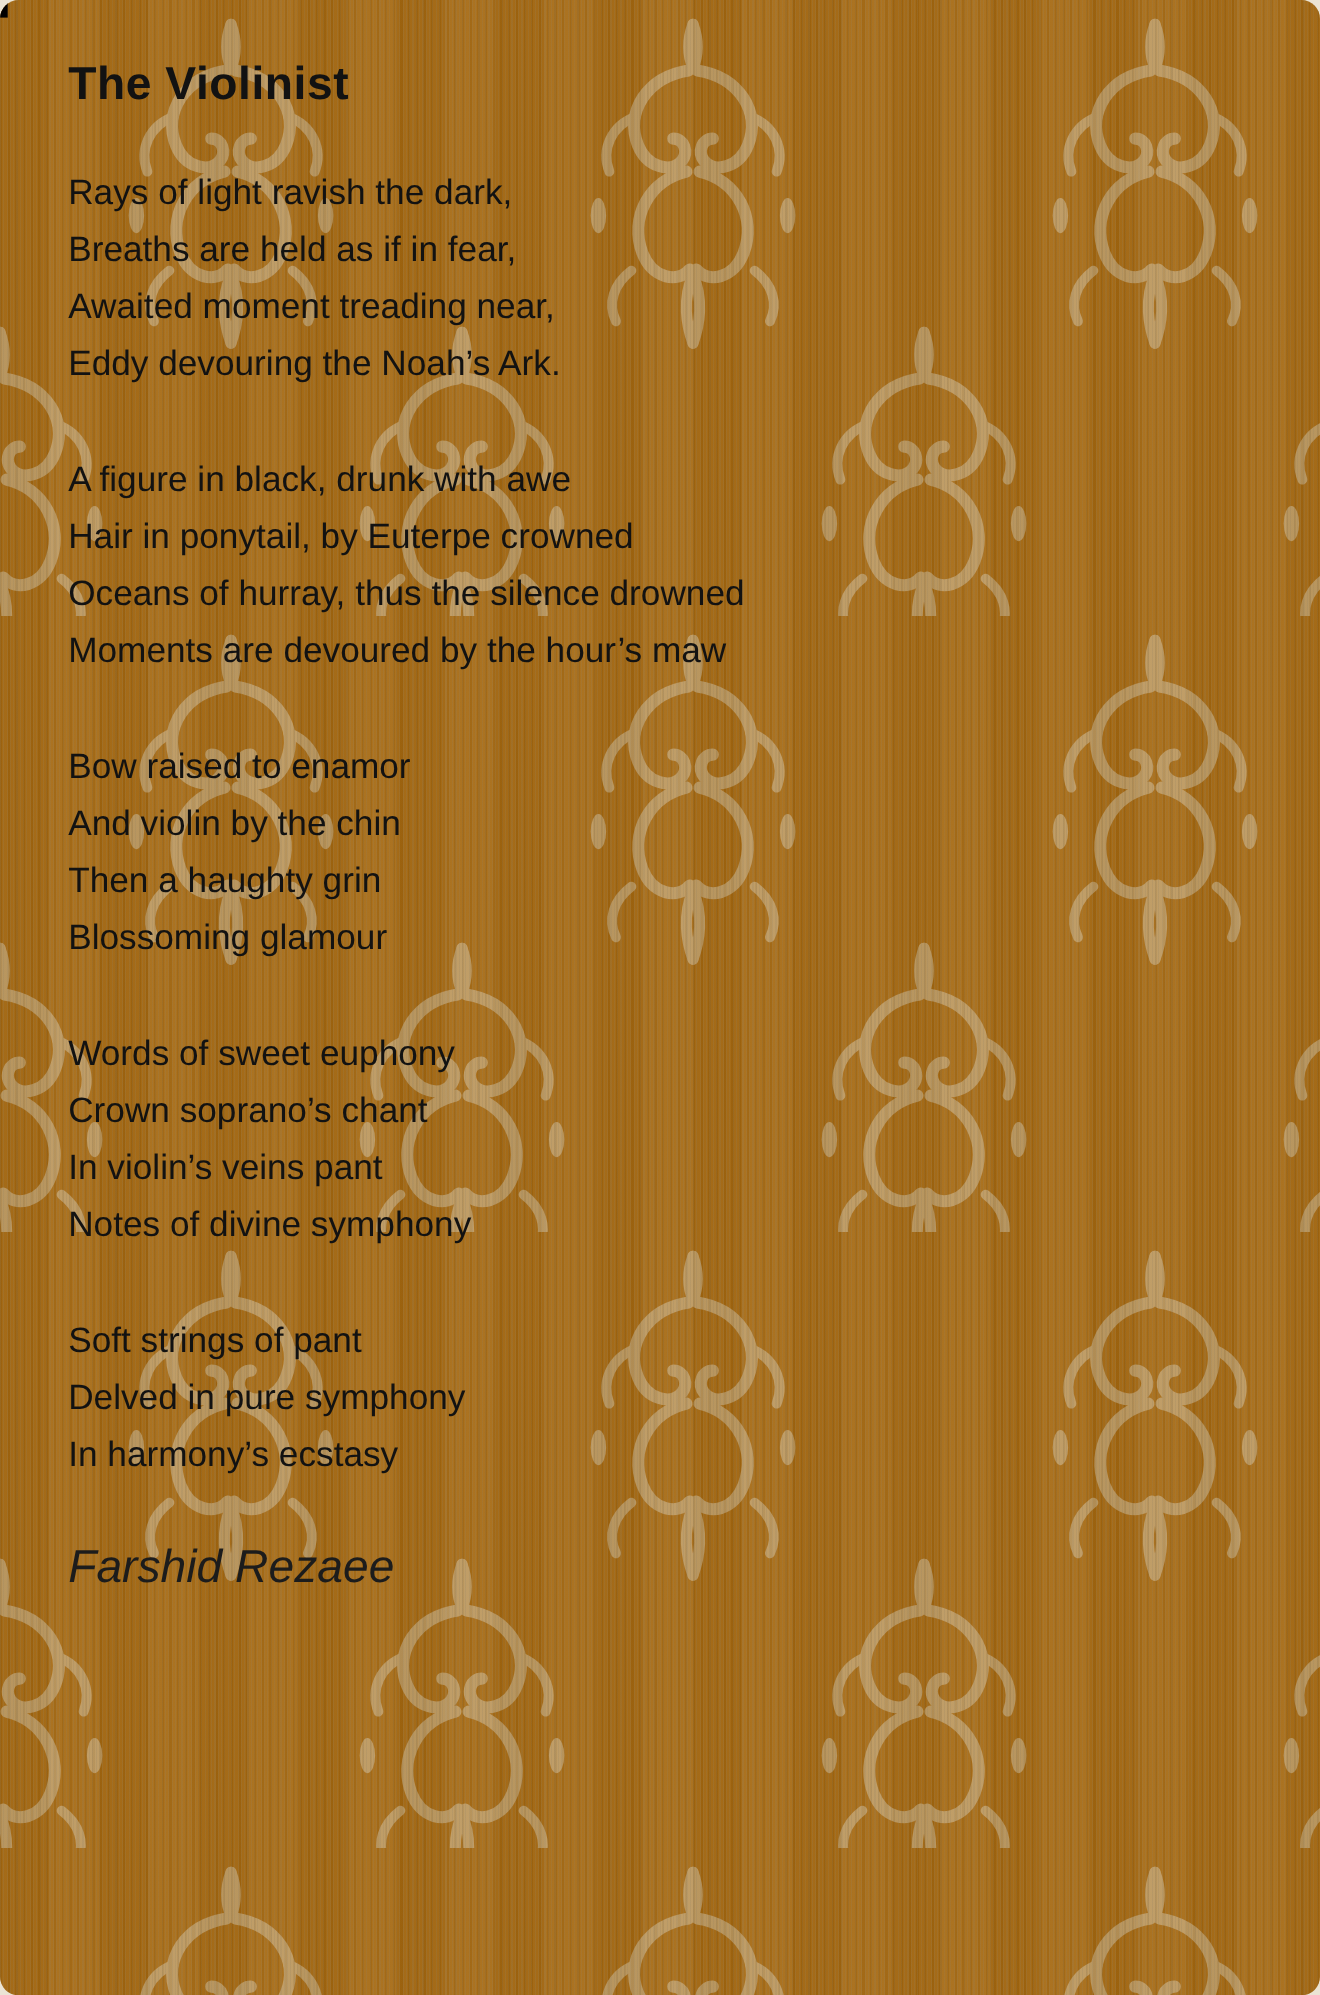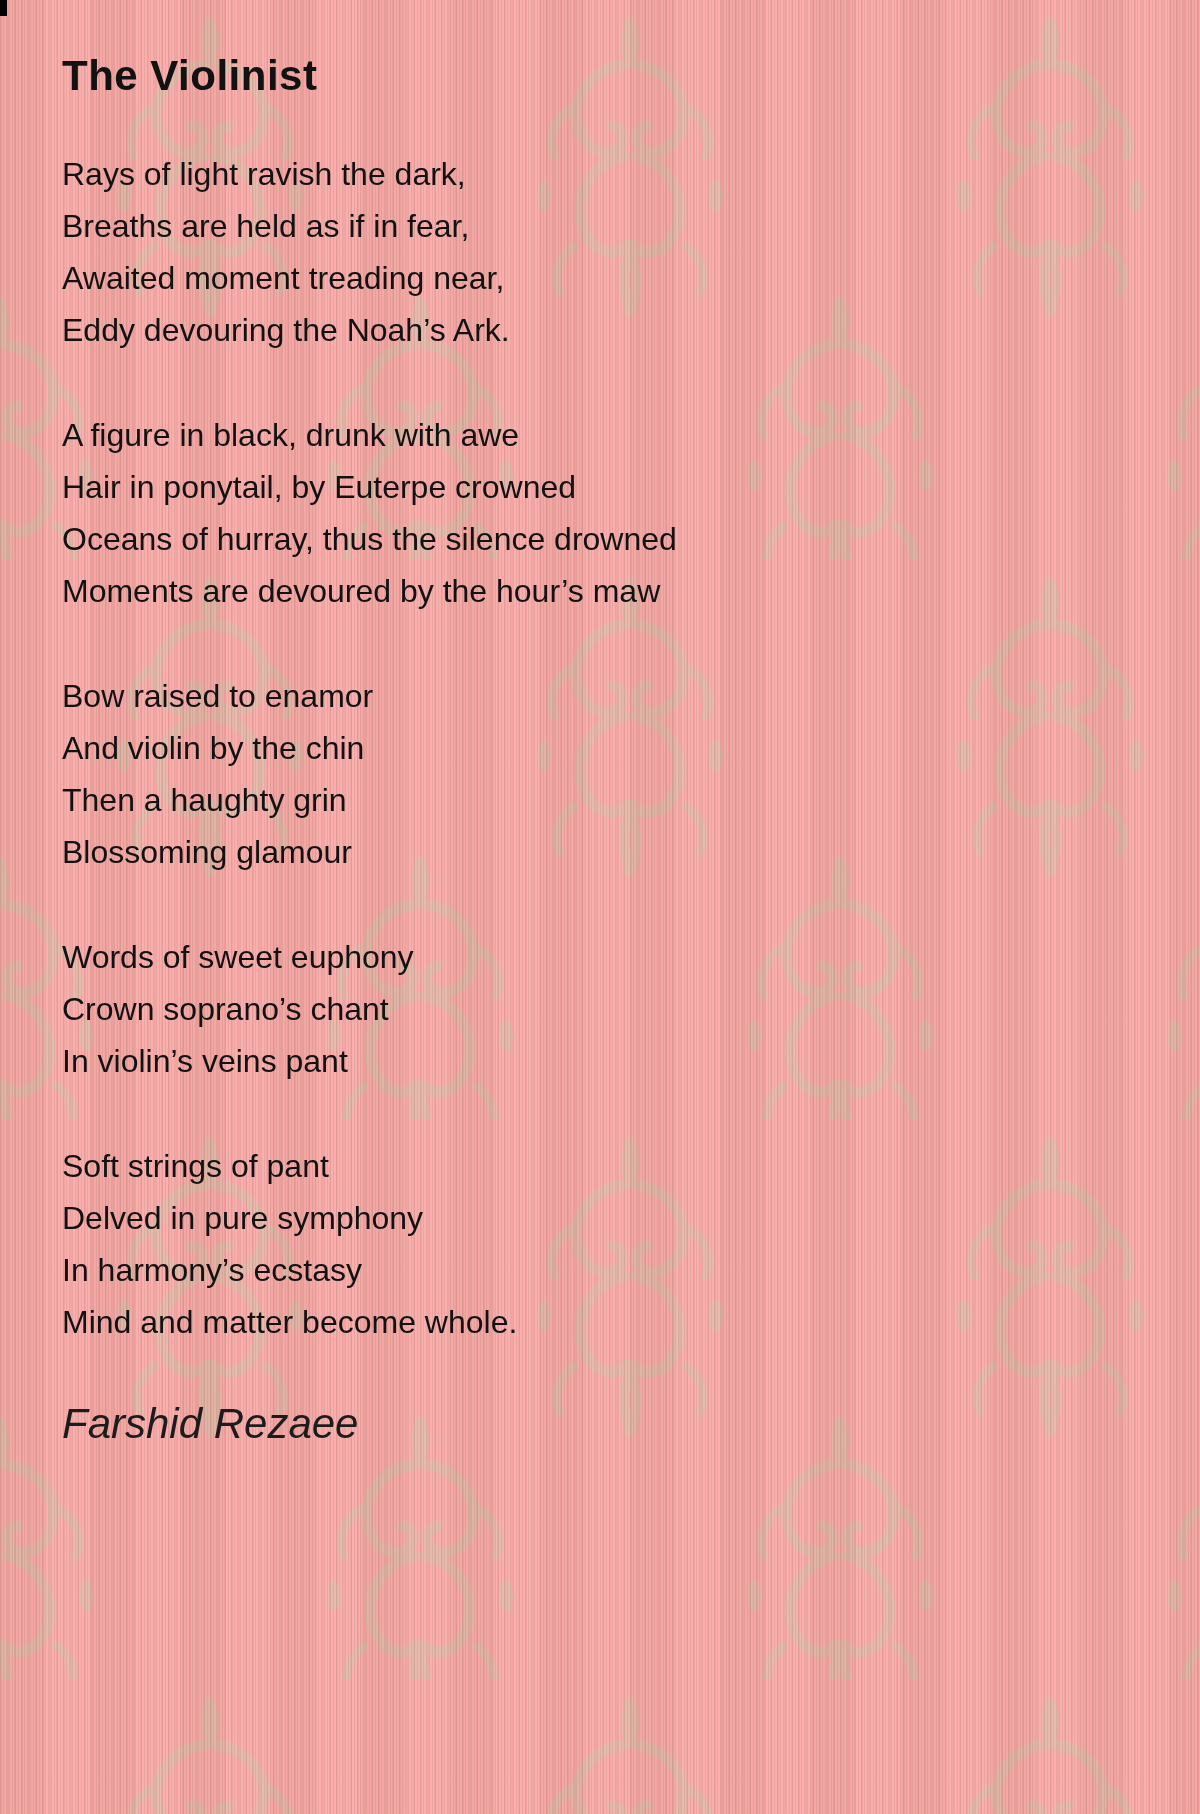--- a/index.html
+++ b/index.html
@@ -6,21 +6,22 @@
   body {
     width: 1200px; height: 1814px;
     background: #ebe4d4;
     font-family: "Liberation Sans", sans-serif;
     overflow: hidden;
   }
   .page {
     position: relative;
     width: 1200px; height: 1814px;
     overflow: hidden;
-    background: #fca5a5;
+    background: #a16207;
+    border-radius: 17px;
   }
   .bg-svg {
     position: absolute; left: 0; top: 0; z-index: 0;
     display: block;
   }
   .stripes {
     position: absolute; left: 0; top: 0; right: 0; bottom: 0; z-index: 1;
     background:
       repeating-linear-gradient(90deg, rgba(146,130,100,0.20) 0 1px, rgba(255,255,255,0.00) 1px 3px),
       repeating-linear-gradient(90deg, rgba(120,104,76,0.07) 0 2px, rgba(255,255,255,0.06) 2px 7px),
@@ -117,25 +118,25 @@
       <span class="line">And violin by the chin</span>
       <span class="line">Then a haughty grin</span>
       <span class="line">Blossoming glamour</span>
     </p>
 
 
     <p class="stanza">
       <span class="line">Words of sweet euphony</span>
       <span class="line">Crown soprano’s chant</span>
       <span class="line">In violin’s veins pant</span>
+      <span class="line">Notes of divine symphony</span>
     </p>
 
     <p class="stanza">
       <span class="line">Soft strings of pant</span>
       <span class="line">Delved in pure symphony</span>
       <span class="line">In harmony’s ecstasy</span>
-      <span class="line">Mind and matter become whole.</span>
     </p>
 
     <div class="signature">Farshid Rezaee</div>
 
   </div>
 </div>
 
 </body></html>

